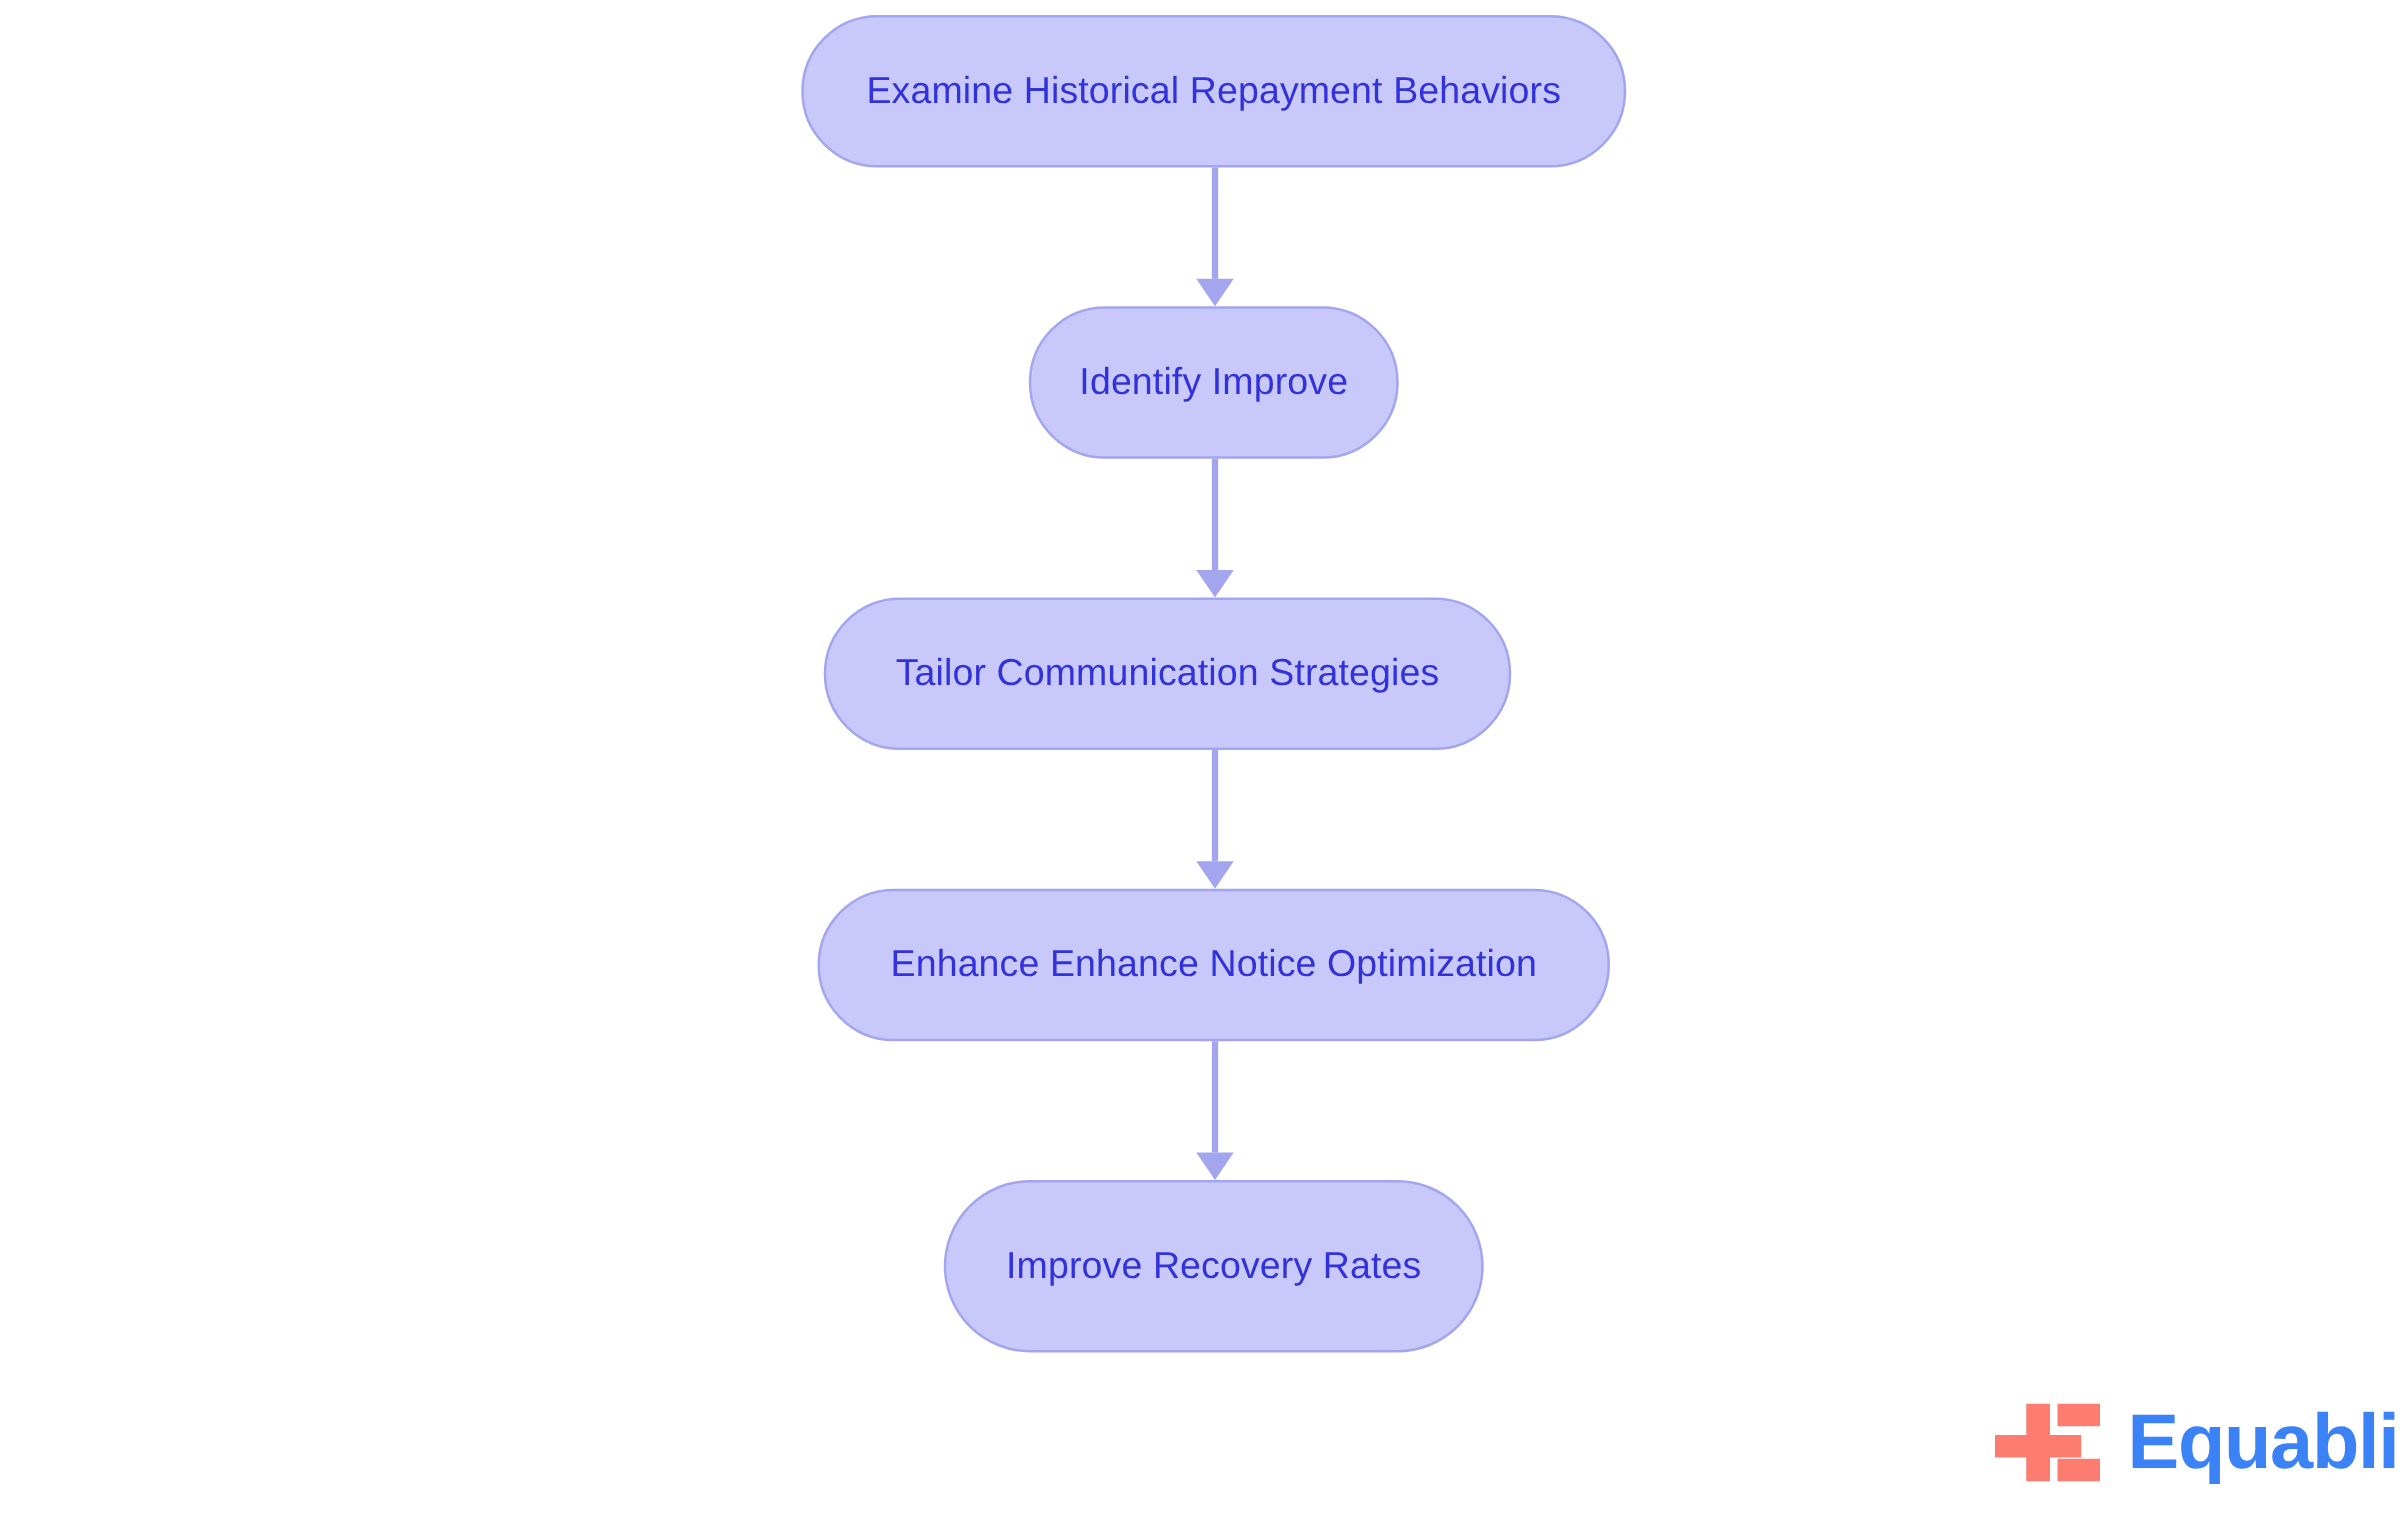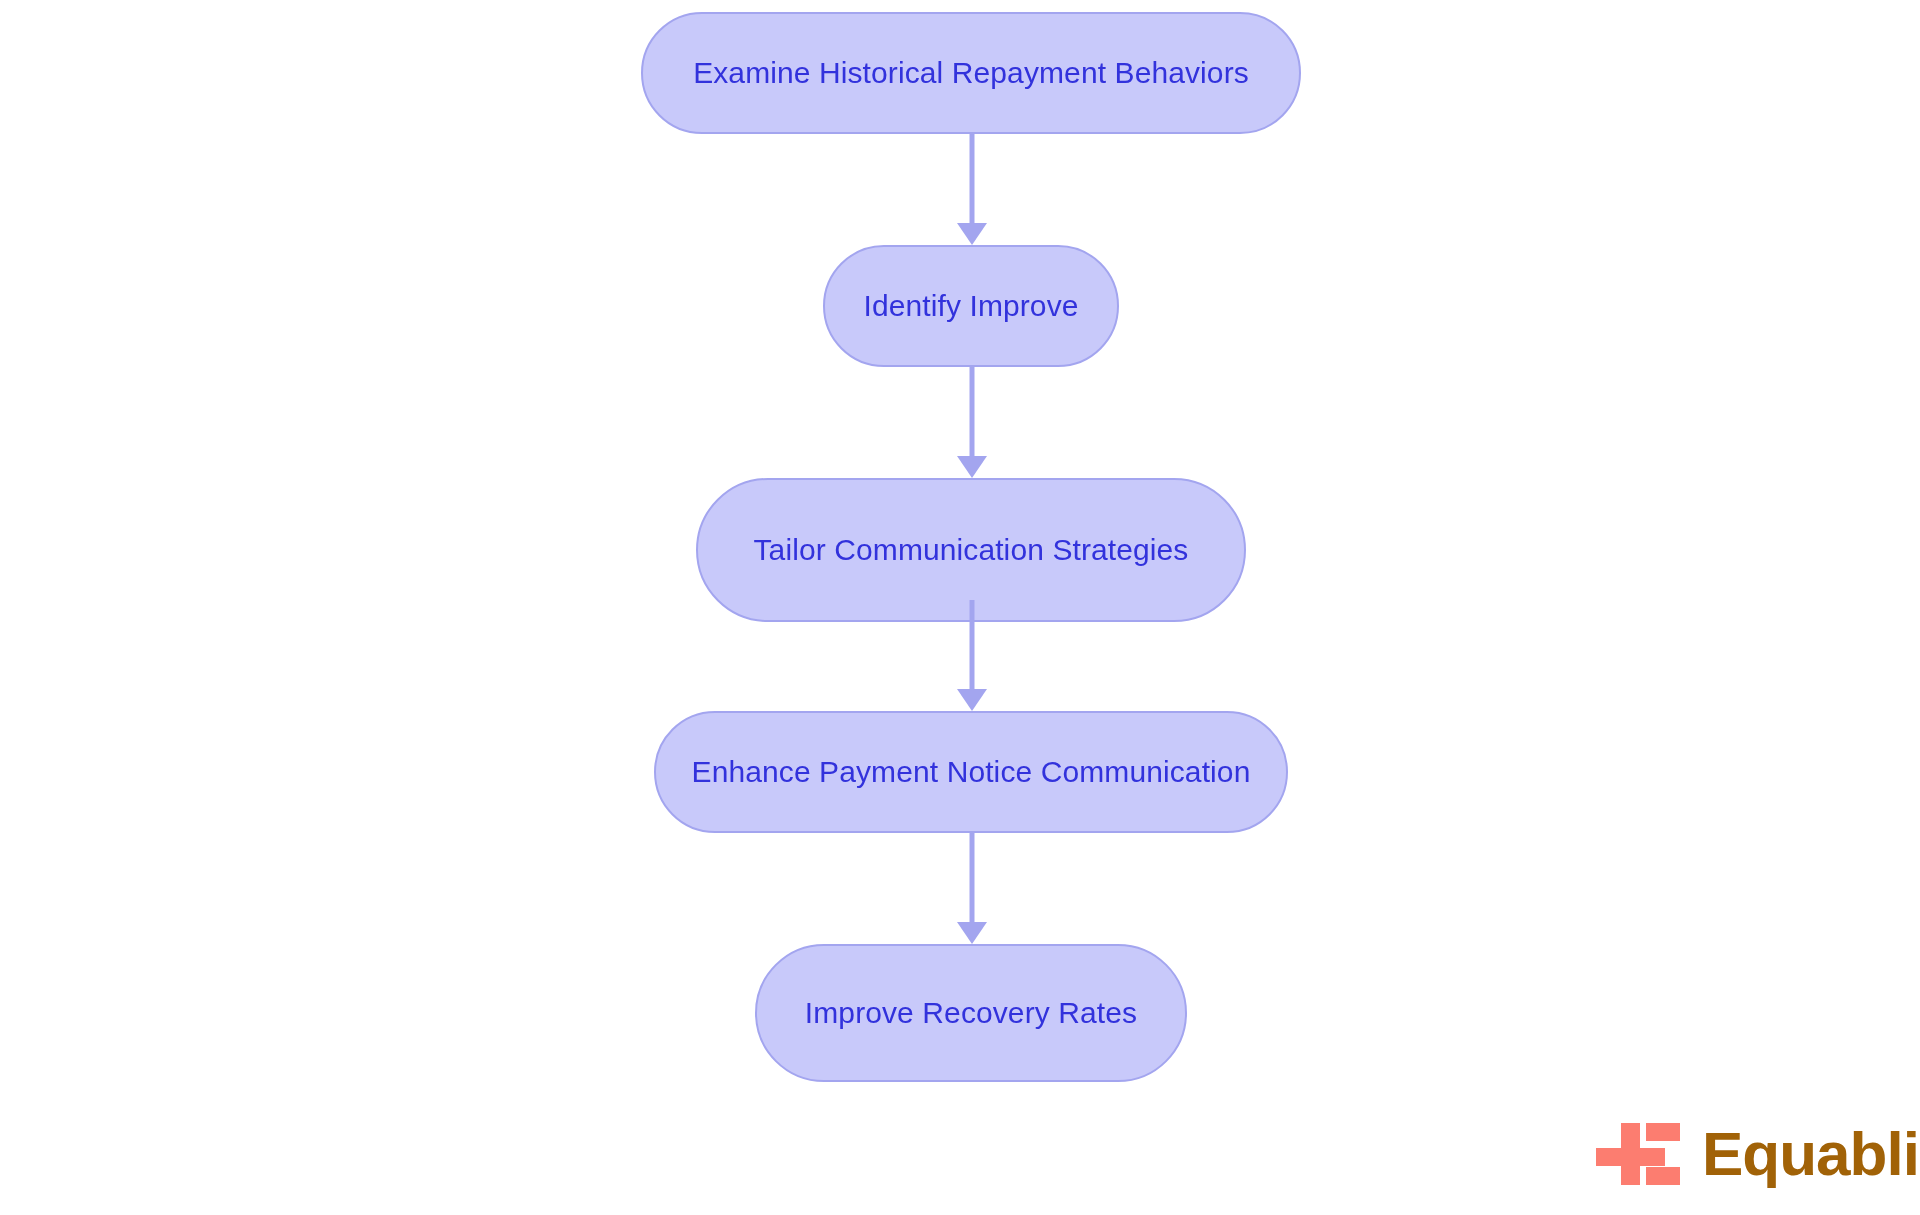--- a/index.html
+++ b/index.html
@@ -103,21 +103,21 @@
   .lm-h  { left: 0px;   top: 31px;  width: 69px; height: 18px; }
   
   .lm-t  { left: 50px;  top: 6px;   width: 34px; height: 18px; }
   
   .lm-b  { left: 50px;  top: 50px;  width: 34px; height: 18px; }
 
   .logo-word {
     font-family: "Liberation Sans", sans-serif;
     font-size: 62px;
     font-weight: 700;
-    color: #a16207;
+    color: #3b82f6;
     letter-spacing: -1px;
     line-height: 1;
     padding-left: 14px;
     white-space: nowrap;
   }
 </style>
 </head>
 <body>
 
 <div id="canvas">
@@ -135,31 +135,31 @@
 
     <div class="node" style="left:823px; top:245px; width:296px; height:122px;">
       <span class="node-label">Identify Improve</span>
     </div>
 
     <div class="connector" style="left:957px; top:367px; height:111px;">
       <span class="stem" style="height:89px;"></span>
       <span class="head"></span>
     </div>
 
-    <div class="node" style="left:696px; top:478px; width:550px; height:144px;">
+    <div class="node" style="left:659px; top:478px; width:550px; height:122px;">
       <span class="node-label">Tailor Communication Strategies</span>
     </div>
 
     <div class="connector" style="left:957px; top:600px; height:111px;">
       <span class="stem" style="height:89px;"></span>
       <span class="head"></span>
     </div>
 
     <div class="node" style="left:654px; top:711px; width:634px; height:122px;">
-      <span class="node-label">Enhance Payment Notice Communication</span>
+      <span class="node-label">Enhance Enhance Notice Optimization</span>
     </div>
 
     <div class="connector" style="left:957px; top:833px; height:111px;">
       <span class="stem" style="height:89px;"></span>
       <span class="head"></span>
     </div>
 
     <div class="node" style="left:755px; top:944px; width:432px; height:138px;">
       <span class="node-label">Improve Recovery Rates</span>
     </div>

